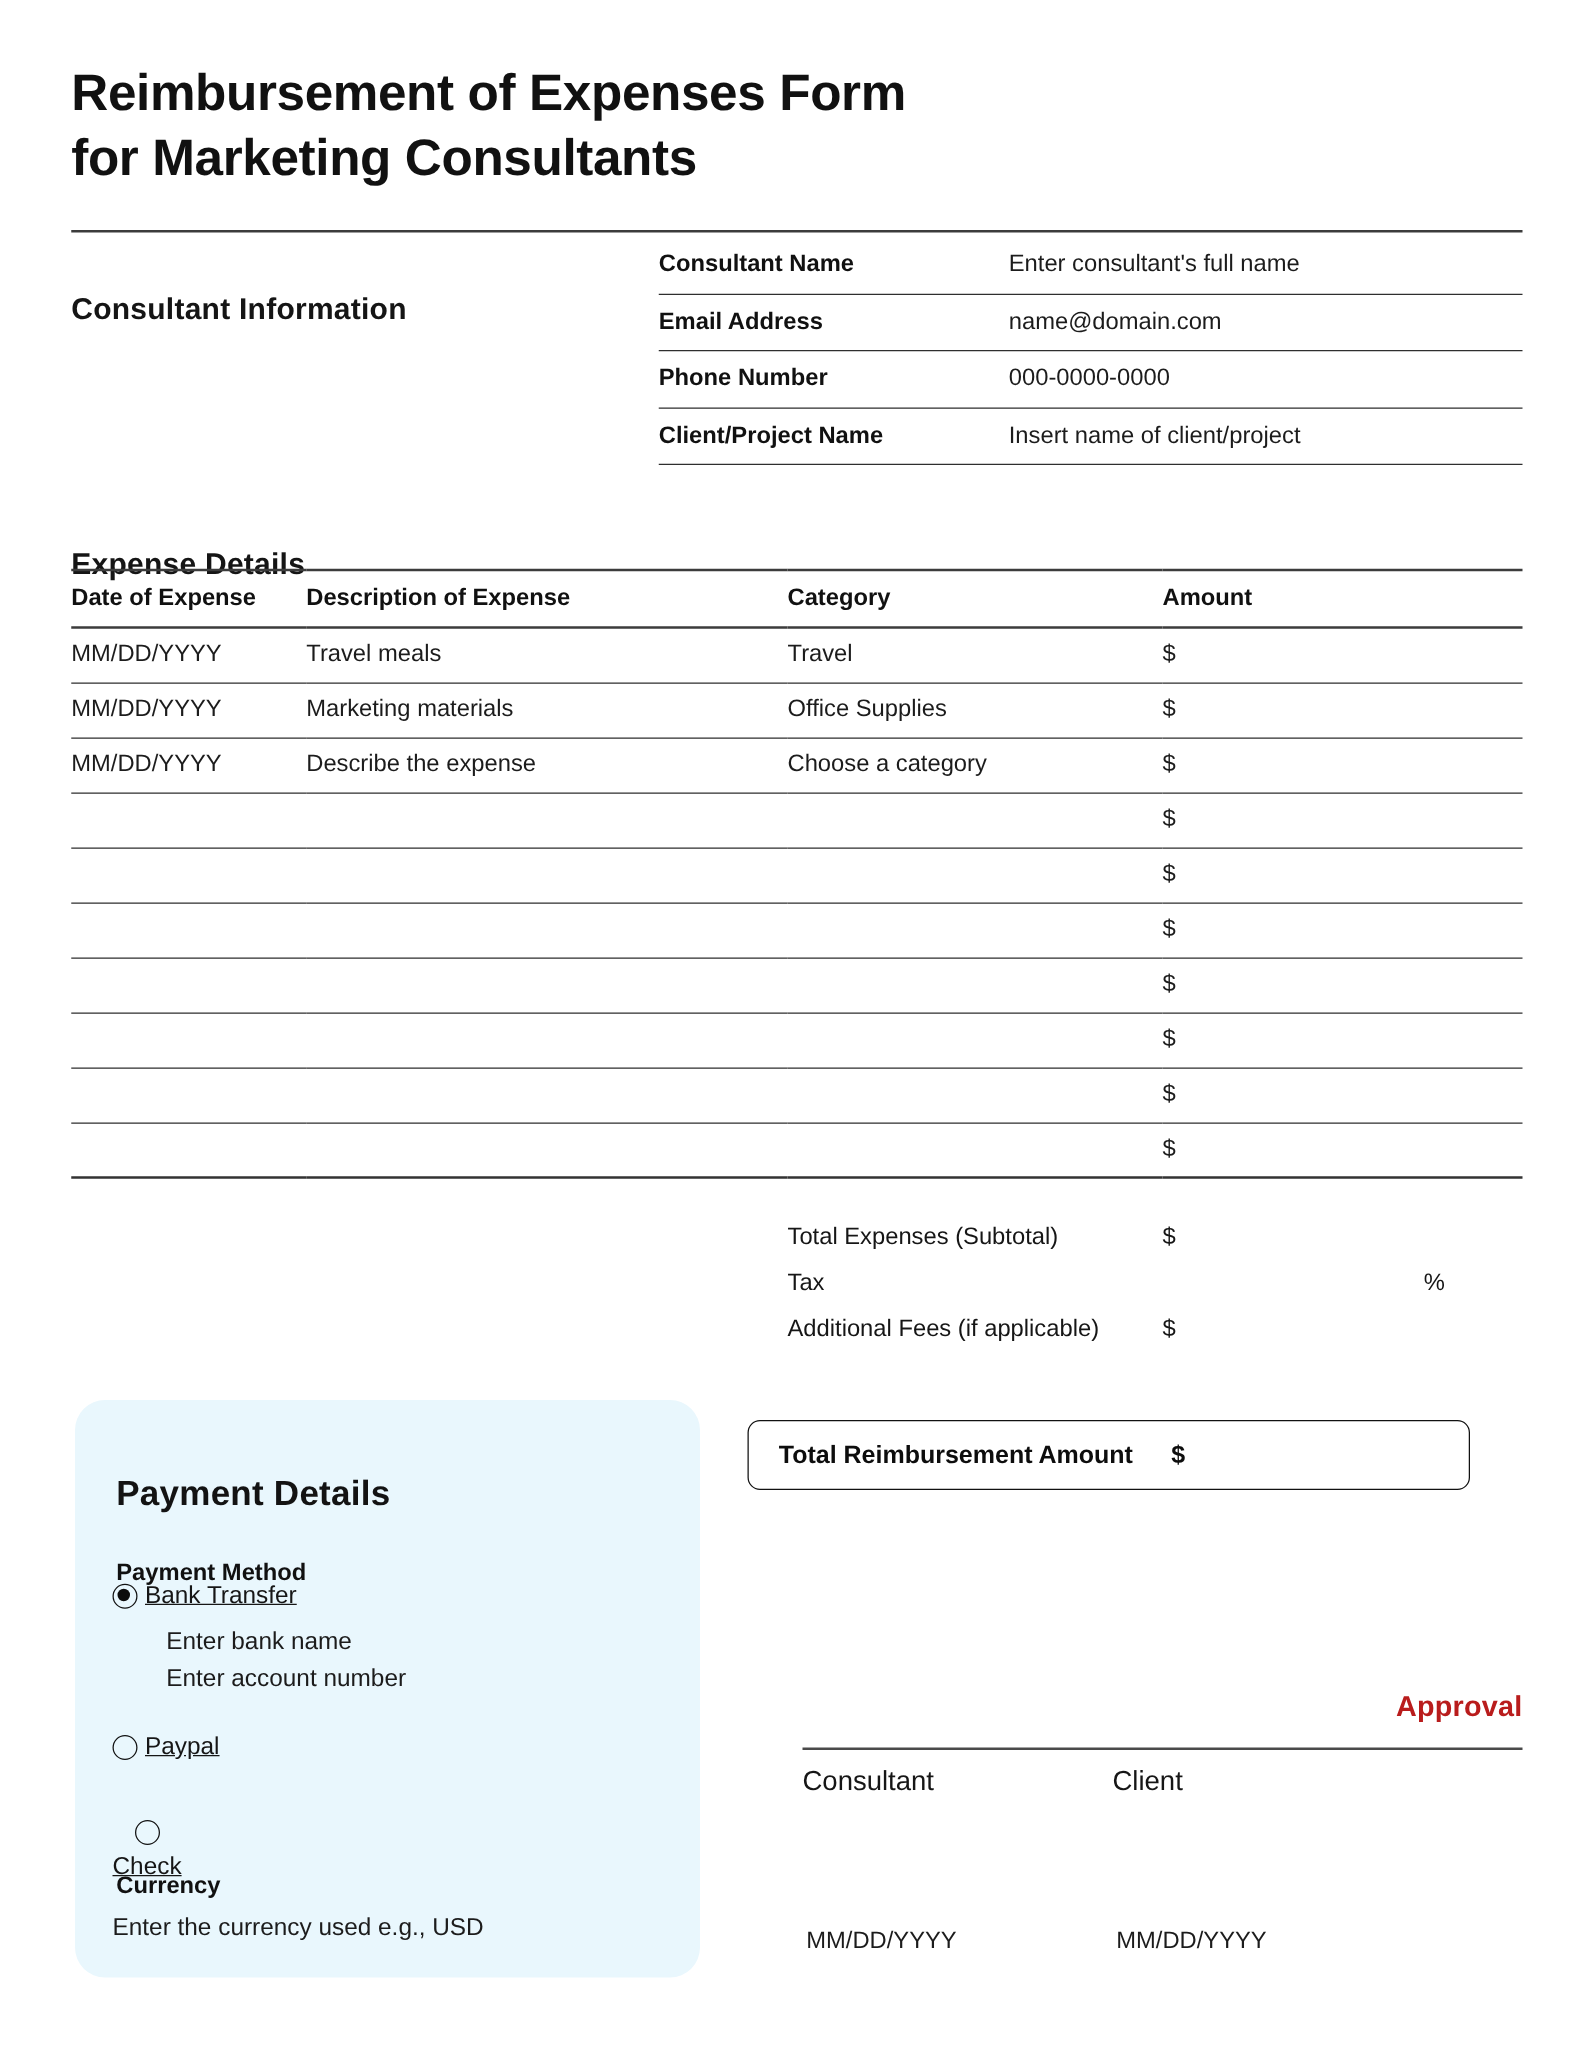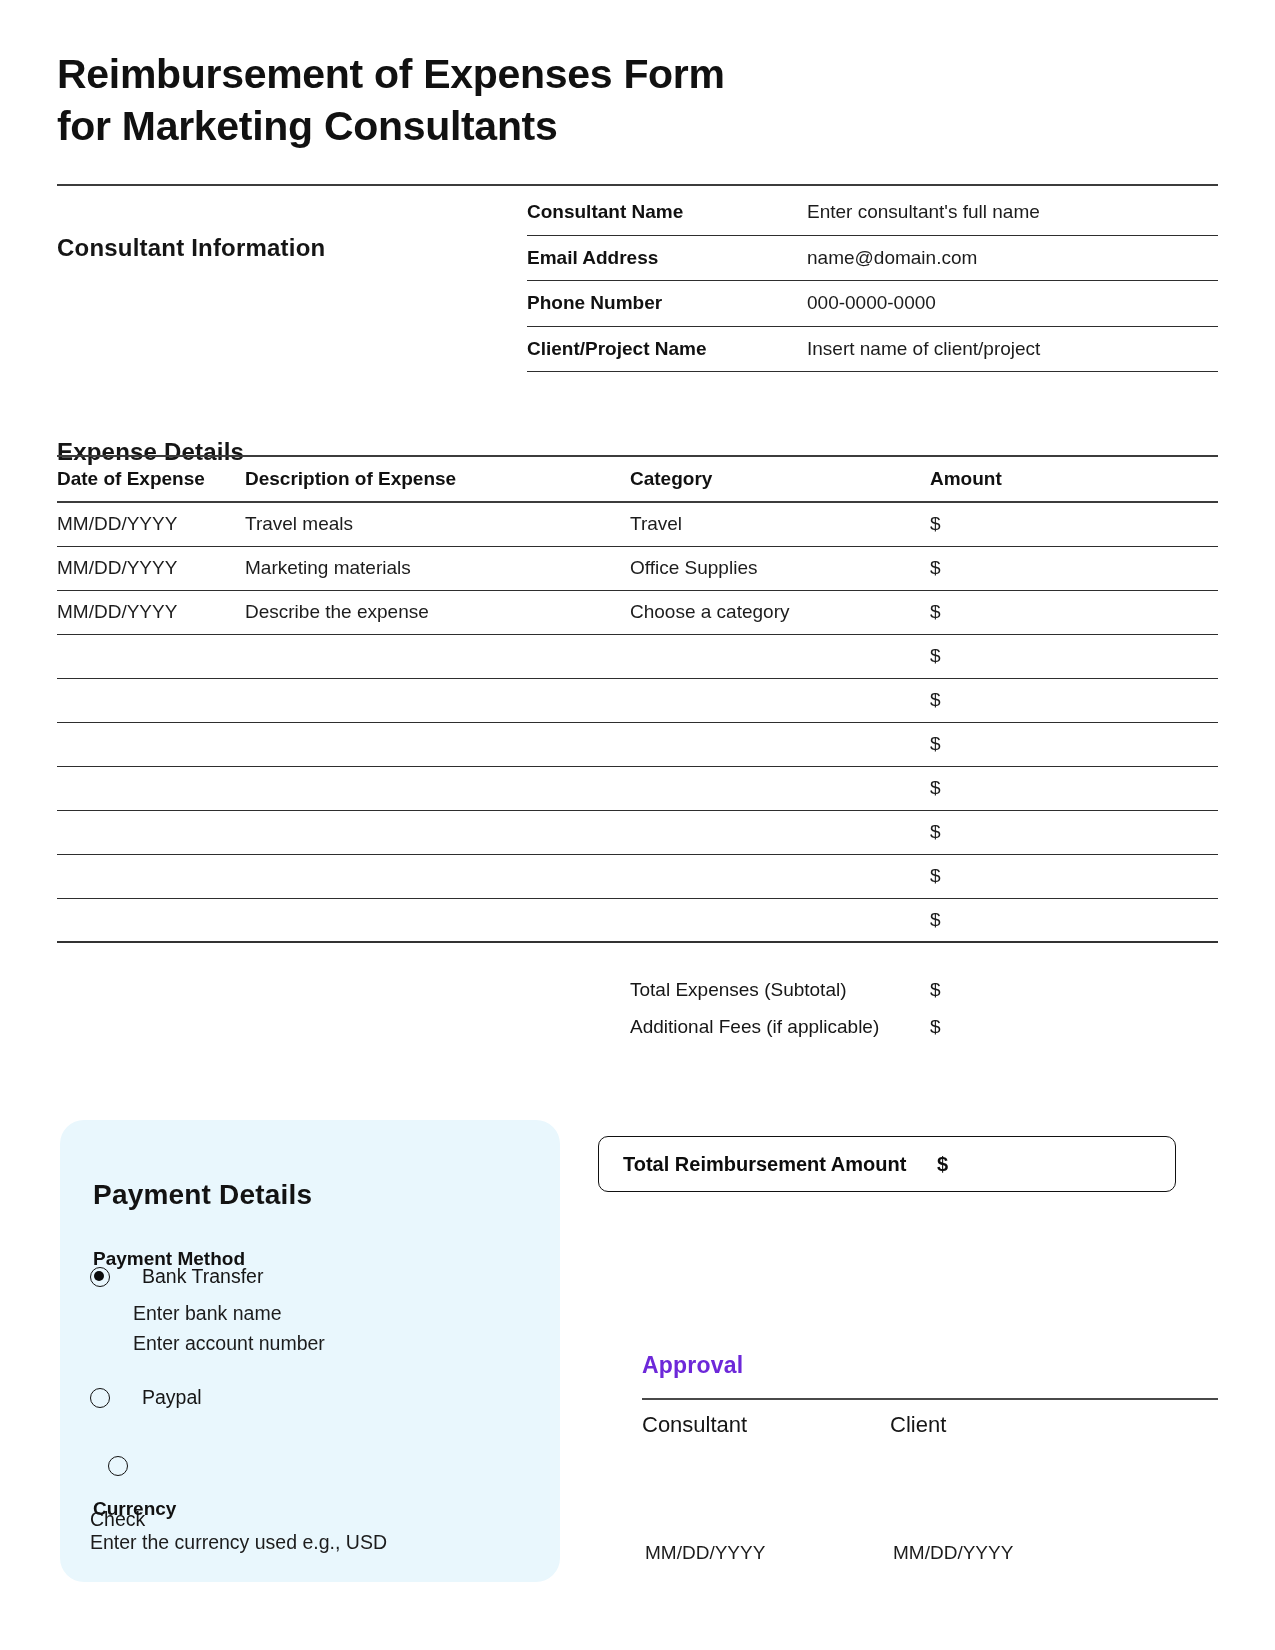--- a/index.html
+++ b/index.html
@@ -72,40 +72,40 @@
     position:absolute; left:60px; top:1120px; width:500px; height:462px;
     border-radius:24px; background:#e9f7fd;
   }
   .payment-heading {
     position:absolute; left:33px; top:36px;
     font-size:28px; font-weight:600; color:#131313; letter-spacing:0.2px;
   }
   .payment-sub { position:absolute; left:33px; font-size:19px; font-weight:700; color:#111; }
   .pm-label-pos { top:112px;margin-top:16px; }
   .currency-pos { top:378px; }
-  .radio-row { position:absolute; left:30px; display:flex; align-items:center; gap:32px; cursor:default; }
+  .radio-row { position:absolute; left:30px; display:flex; align-items:center; gap:6px; cursor:default;text-decoration:underline; }
   .radio {
     width:20px; height:20px; border:1.7px solid #111; border-radius:50%;
     background:transparent; position:relative; flex:0 0 auto; box-sizing:border-box;
   }
   .radio.selected::after {
     content:""; position:absolute; left:3.2px; top:3.2px; width:10px; height:10px;
     border-radius:50%; background:#0c0c0c;
   }
   .radio-label { font-size:19.5px; color:#161616; }
   .bank-pos { top:145px; }
   .paypal-pos { top:266px; }
   .check-pos { top:336px;flex-direction:column; }
   .subline { position:absolute; left:73px; font-size:19.5px; color:#1c1c1c; }
   .bankname-pos { top:182px; }
   .acct-pos { top:212px; }
   .currency-hint { position:absolute; left:30px; top:411px; font-size:19.5px; color:#1c1c1c; }
   
   .approval { position:absolute; left:642px; top:1352px; width:576px; }
-  .approval-heading { font-size:23px; font-weight:600; color:#6d28d9; letter-spacing:0.2px; }
+  .approval-heading { font-size:23px; font-weight:600; color:#b91c1c; letter-spacing:0.2px;text-align:right; }
   .approval-line { margin-top:19px; border-bottom:2px solid #4a4a4a; }
   .signer-roles { position:relative; margin-top:12px; height:28px; }
   .role { position:absolute; top:0; font-size:22px; color:#161616; }
   .role-consultant { left:0; }
   .role-client { left:248px; }
   .signer-dates { position:relative; margin-top:102px; height:24px; }
   .sig-date { position:absolute; top:0; font-size:19px; color:#1c1c1c; }
   .date-consultant { left:3px; }
   .date-client { left:251px; }
 </style>
@@ -221,20 +221,24 @@
       </tr>
     </tbody>
   </table>
 
   <div class="summary">
     <div class="summary-row">
       <span class="summary-label">Total Expenses (Subtotal)</span>
       <span class="summary-symbol">$</span>
     </div>
     <div class="summary-row">
+      <span class="summary-label">Tax</span>
+      <span class="summary-symbol pct">%</span>
+    </div>
+    <div class="summary-row">
       <span class="summary-label">Additional Fees (if applicable)</span>
       <span class="summary-symbol">$</span>
     </div>
   </div>
 
   <div class="total-box">
     <span class="total-label">Total Reimbursement Amount</span>
     <span class="total-symbol">$</span>
   </div>
 

